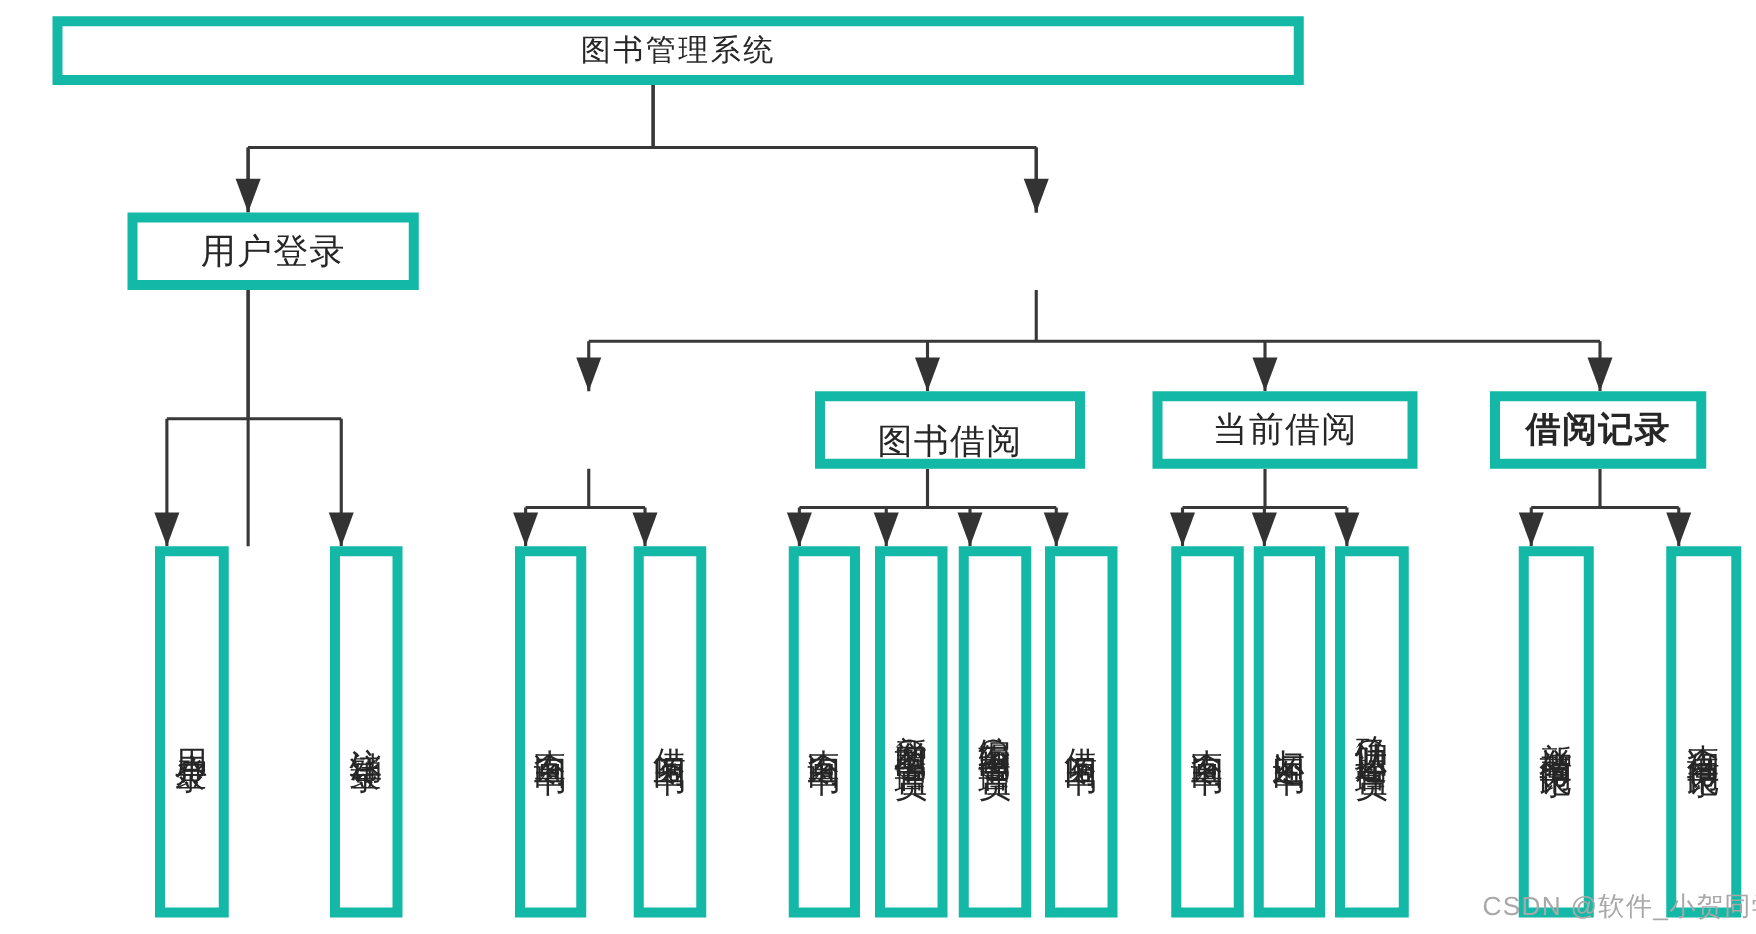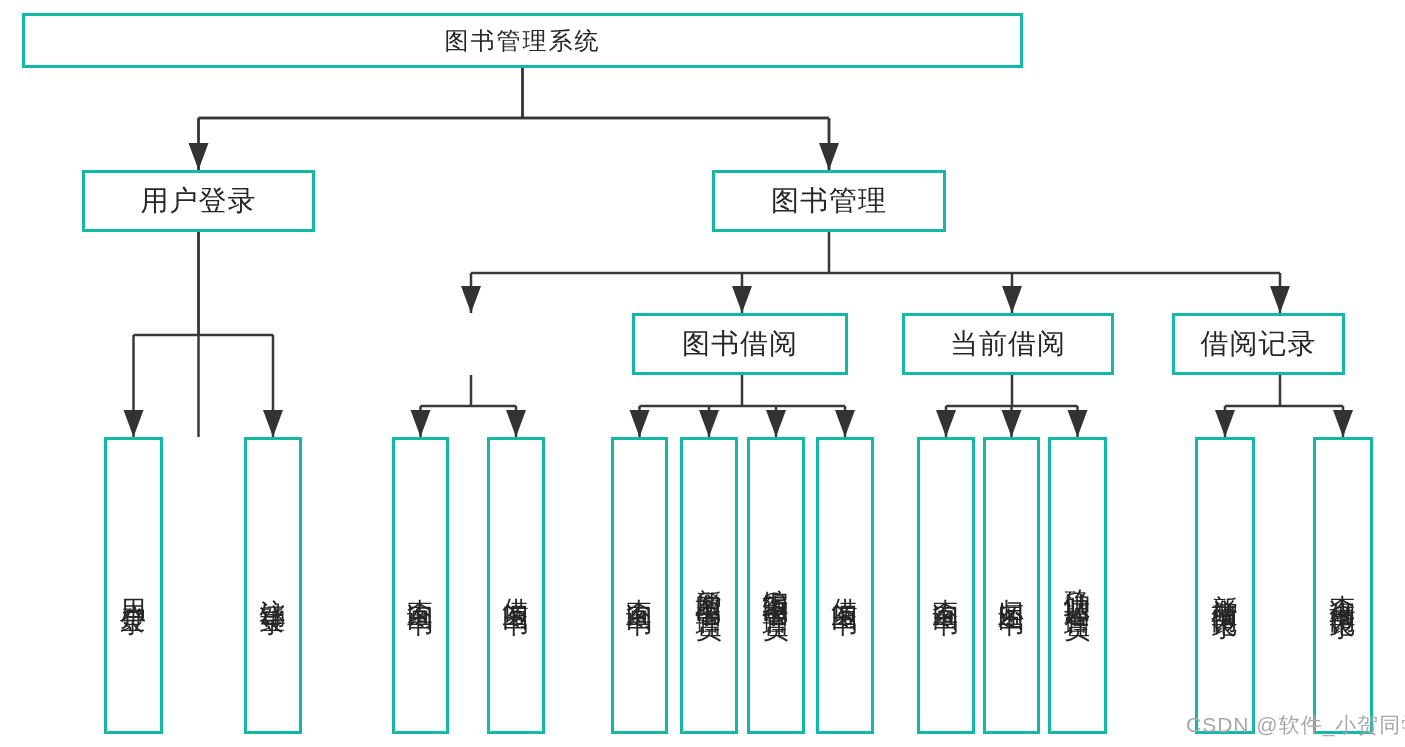--- a/index.html
+++ b/index.html
@@ -20,25 +20,26 @@
   .connectors {
     position: absolute;
     left: 0;
     top: 0;
     pointer-events: none;
   }
   .node {
     position: absolute;
     box-sizing: border-box;
     background: #ffffff;
-    border: 3px solid #14b8a6;
+    border: 8px solid #14b8a6;
     display: flex;
     align-items: center;
     justify-content: center;
     text-align: center;
+    margin-left: 20px;
   }
   .hlabel {
     font-size: 28px;
     letter-spacing: 1px;
     white-space: nowrap;
     line-height: 1;
   }
   .root-label {
     font-size: 24px;
     letter-spacing: 2px;
@@ -103,31 +104,28 @@
     </g>
   </svg>
 
   <div class="node" style="left:22px; top:13px; width:1001px; height:55px;">
     <span class="hlabel root-label">图书管理系统</span>
   </div>
 
   <div class="node" style="left:82px; top:170px; width:233px; height:62px;">
     <span class="hlabel">用户登录</span>
   </div>
-  <div class="node" style="left:712px; top:170px; width:234px; height:62px;">
-    <span class="hlabel">图书管理</span>
-  </div>
 
-  <div class="node" style="left:632px; top:313px; width:216px; height:62px;">
+  <div class="node" style="left:632px; top:313px; width:216px; height:62px;align-items:flex-end;">
     <span class="hlabel">图书借阅</span>
   </div>
   <div class="node" style="left:902px; top:313px; width:212px; height:62px;">
     <span class="hlabel">当前借阅</span>
   </div>
-  <div class="node" style="left:1172px; top:313px; width:173px; height:62px;">
+  <div class="node" style="left:1172px; top:313px; width:173px; height:62px;font-weight:bold;">
     <span class="hlabel">借阅记录</span>
   </div>
 
   <div class="node" style="left:104px; top:437px; width:59px; height:297px;">
     <span class="vlabel">用户登录</span>
   </div>
   <div class="node" style="left:244px; top:437px; width:58px; height:297px;">
     <span class="vlabel">注销登录</span>
   </div>
 

